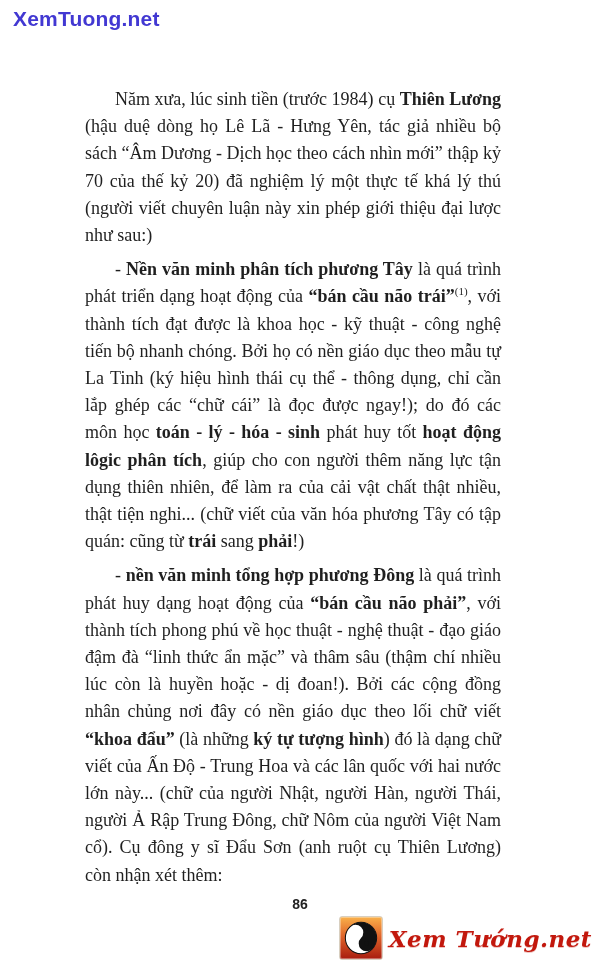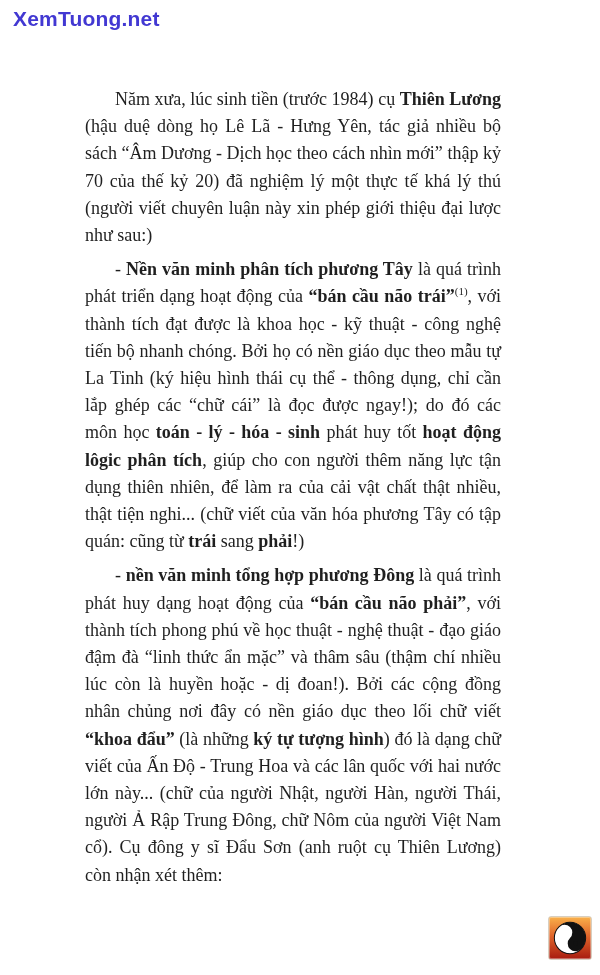--- a/index.html
+++ b/index.html
@@ -57,25 +57,27 @@
 <div class="page">
 
   <div class="watermark-top">XemTuong.net</div>
 
   <div class="article">
       <p class="para"><span>Năm xưa, lúc sinh tiền (trước 1984) cụ </span><span class="b">Thiên Lương</span><span> (hậu duệ dòng họ Lê Lã - Hưng Yên, tác giả nhiều bộ sách “Âm Dương - Dịch học theo cách nhìn mới” thập kỷ 70 của thế kỷ 20) đã nghiệm lý một thực tế khá lý thú (người viết chuyên luận này xin phép giới thiệu đại lược như sau:)</span></p>
       <p class="para"><span>- </span><span class="b">Nền văn minh phân tích phương Tây</span><span> là quá trình phát triển dạng hoạt động của </span><span class="b">“bán cầu não trái”</span><sup>(1)</sup><span>, với thành tích đạt được là khoa học - kỹ thuật - công nghệ tiến bộ nhanh chóng. Bởi họ có nền giáo dục theo mẫu tự La Tinh (ký hiệu hình thái cụ thể - thông dụng, chỉ cần lắp ghép các “chữ cái” là đọc được ngay!); do đó các môn học </span><span class="b">toán - lý - hóa - sinh</span><span> phát huy tốt </span><span class="b">hoạt động lôgic phân tích</span><span>, giúp cho con người thêm năng lực tận dụng thiên nhiên, để làm ra của cải vật chất thật nhiều, thật tiện nghi... (chữ viết của văn hóa phương Tây có tập quán: cũng từ </span><span class="b">trái</span><span> sang </span><span class="b">phải</span><span>!)</span></p>
       <p class="para"><span>- </span><span class="b">nền văn minh tổng hợp phương Đông</span><span> là quá trình phát huy dạng hoạt động của </span><span class="b">“bán cầu não phải”</span><span>, với thành tích phong phú về học thuật - nghệ thuật - đạo giáo đậm đà “linh thức ẩn mặc” và thâm sâu (thậm chí nhiều lúc còn là huyền hoặc - dị đoan!). Bởi các cộng đồng nhân chủng nơi đây có nền giáo dục theo lối chữ viết </span><span class="b">“khoa đẩu”</span><span> (là những </span><span class="b">ký tự tượng hình</span><span>) đó là dạng chữ viết của Ấn Độ - Trung Hoa và các lân quốc với hai nước lớn này... (chữ của người Nhật, người Hàn, người Thái, người Ả Rập Trung Đông, chữ Nôm của người Việt Nam cổ). Cụ đông y sĩ Đẩu Sơn (anh ruột cụ Thiên Lương) còn nhận xét thêm:</span></p>
     </div>
 
+  <div class="page-number">86</div>
 
   <div class="logo">
     <div class="yinyang-box">
       <svg viewBox="0 0 100 100" aria-hidden="true">
         <circle cx="50" cy="50" r="46" fill="#ffffff" stroke="#111111" stroke-width="3"></circle>
         <path d="M50,4 A46,46 0 0,1 50,96 A23,23 0 0,1 50,50 A23,23 0 0,0 50,4 Z" fill="#111111"></path>
         <circle cx="50" cy="27" r="7" fill="#ffffff"></circle>
         <circle cx="50" cy="73" r="7" fill="#111111"></circle>
       </svg>
     </div>
+    <div class="logo-text">Xem Tướng.net</div>
   </div>
 
 </div>
 
 </body></html>

